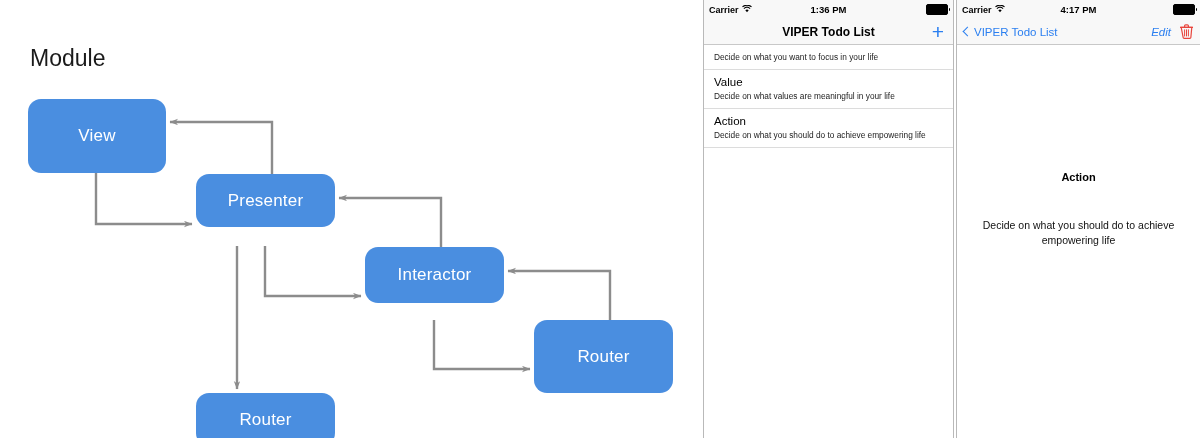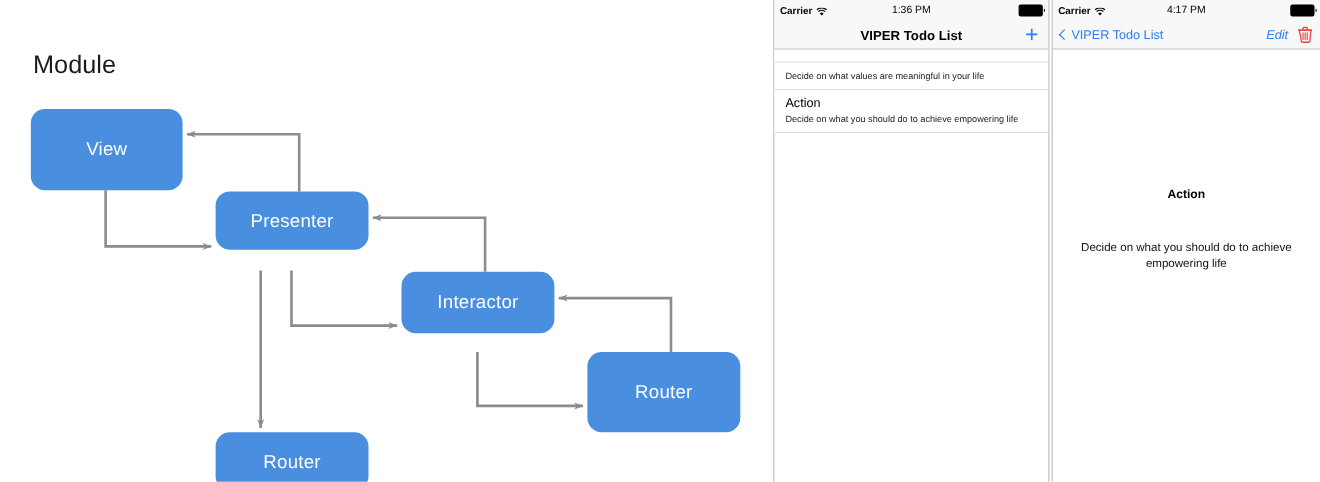--- a/index.html
+++ b/index.html
@@ -79,27 +79,27 @@
     height: 19px;
     background: #f8f8f8;
     display: flex;
     align-items: center;
     font-size: 9.5px;
     color: #000000;
     padding: 0 5px;
     box-sizing: border-box;
     position: relative;
   }
-  .sb-left { display: flex; align-items: flex-end; gap: 3px; }
+  .sb-left { display: flex; align-items: flex-start; gap: 3px; }
   .sb-carrier { font-weight: bold; font-size: 9px; }
   .sb-time {
     position: absolute;
     left: 0; right: 0;
     text-align: center;
-    font-weight: normal;
+    font-weight: bold;
     font-size: 9.5px;
   }
   .sb-right { margin-left: auto; display: flex; align-items: center; }
   .battery {
     width: 20px; height: 9px;
     border: 1px solid #000;
     border-radius: 2px;
     position: relative;
     background: #000;
   }
@@ -270,22 +270,24 @@
       </div>
     </div>
 
     <div class="navbar">
       <div class="nav-title">VIPER Todo List</div>
       <div class="nav-plus">+</div>
     </div>
 
     <div class="todo-list">
       <div class="todo-row">
+        <div class="todo-sub">Decide on what you want to focus in your life</div>
       </div>
       <div class="todo-row">
+        <div class="todo-title">Value</div>
         <div class="todo-sub">Decide on what values are meaningful in your life</div>
       </div>
       <div class="todo-row">
         <div class="todo-title">Action</div>
         <div class="todo-sub">Decide on what you should do to achieve empowering life</div>
       </div>
     </div>
   </div>
 
   <div class="phone" id="phone-detail">

